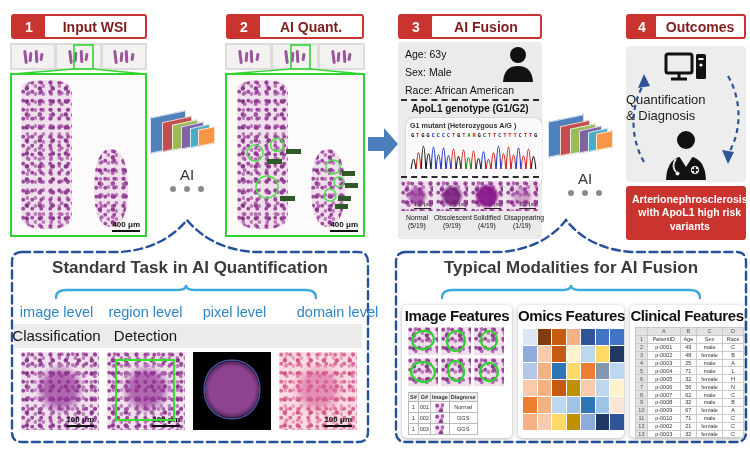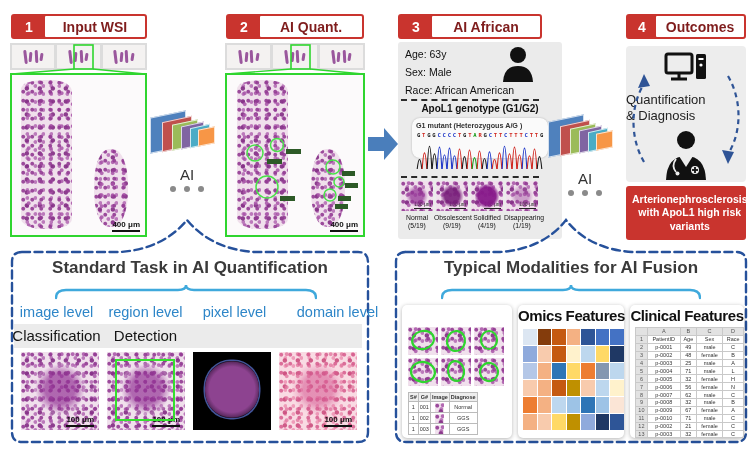--- a/index.html
+++ b/index.html
@@ -35,25 +35,25 @@
   .scalebar::after{content:"";display:block;height:2.5px;background:#111;margin-top:1px;}
 
   
   .ai-stack{position:absolute;width:74px;height:92px;}
   .layer{position:absolute;transform:skewY(-12deg);border:1px solid rgba(255,255,255,.75);box-sizing:border-box;}
   .ai-text{position:absolute;left:0;right:0;top:58px;text-align:center;font-size:15px;color:#333;}
   .dots{position:absolute;left:0;right:0;top:78px;display:flex;justify-content:center;gap:8px;}
   .dots span{width:6px;height:6px;border-radius:50%;background:#8a8a8a;display:block;}
 
   
-  .p3{position:absolute;left:398px;top:42px;width:144px;height:197px;background:#ebebeb;border-radius:3px;padding-left:20px;}
+  .p3{position:absolute;left:398px;top:42px;width:144px;height:197px;background:#ebebeb;border-radius:3px;}
   .demo-line{position:absolute;left:7px;font-size:10.5px;color:#111;}
   .divider{position:absolute;left:3px;width:138px;border-top:2px dashed #2b2b2b;}
   .geno-title{position:absolute;left:0;width:100%;text-align:center;font-size:10px;font-weight:bold;color:#111;}
-  .geno-card{position:absolute;left:14px;top:76px;width:136px;height:40px;background:#fafafa;border-radius:8px;
+  .geno-card{position:absolute;left:8px;top:76px;width:136px;height:68px;background:#fafafa;border-radius:8px;
     box-shadow:0 0 2px rgba(0,0,0,.25);}
   .mutant{position:absolute;left:4px;top:3px;font-size:7.2px;font-weight:bold;color:#333;}
   .seq-row{position:absolute;left:4px;top:14px;width:128px;display:flex;}
   .seq-row span{font-family:"DejaVu Sans Mono",monospace;font-size:5.5px;font-weight:bold;flex:1;text-align:center;}
   .glom-sm{position:absolute;width:32px;height:30px;overflow:hidden;border-radius:1px;}
   .glom-sm::after{content:"";position:absolute;left:8%;top:6%;width:84%;height:86%;border-radius:48%;
     background:radial-gradient(circle at 50% 50%, rgba(148,52,150,.75) 0 34%, rgba(148,52,150,.3) 48%, transparent 60%);}
   .glom-sm.v-o::after{background:radial-gradient(circle at 50% 50%, rgba(120,30,122,.9) 0 40%, rgba(140,60,140,.4) 55%, transparent 64%);}
   .glom-sm.v-s::after{background:radial-gradient(circle at 50% 50%, rgba(135,25,138,.95) 0 48%, rgba(135,25,138,.45) 60%, transparent 68%);}
   .glom-sm.v-d::after{background:radial-gradient(circle at 50% 50%, rgba(160,80,160,.45) 0 36%, rgba(170,110,170,.2) 52%, transparent 62%);}
@@ -210,21 +210,21 @@
     </svg>
     <div class="scalebar"><span>400 μm</span></div>
   </div>
 
   <svg class="abs" style="left:368px;top:126px;" width="30" height="36">
     <polygon points="0,11 16,11 16,2 30,18 16,34 16,25 0,25" fill="#4a7ebb"></polygon>
   </svg>
 
   <div class="panel-header" style="left:398px;top:14px;width:144px;">
     <div class="num">3</div>
-    <div class="label-box">AI African</div>
+    <div class="label-box">AI Fusion</div>
   </div>
   <div class="p3">
     <div class="demo-line" style="top:6px;">Age: 63y</div>
     <div class="demo-line" style="top:24px;">Sex: Male</div>
     <div class="demo-line" style="top:42px;">Race: African American</div>
     <svg class="abs" style="left:102px;top:2px;" width="36" height="38">
       <circle cx="18" cy="11" r="8" fill="#111"></circle>
       <path d="M3 38 Q4 22 18 22 Q32 22 33 38 Z" fill="#111"></path>
     </svg>
     <div class="divider" style="top:57px;"></div>
@@ -386,20 +386,21 @@
   <div class="glom-lg histo-pink" style="left:279px;top:352px;">
     <div class="scalebar"><span>100 μm</span></div>
   </div>
 
   <div class="box-title" style="left:396px;top:258px;width:350px;">Typical Modalities for AI Fusion</div>
   <svg class="abs" style="left:441px;top:284px;" width="260" height="16">
     <path d="M1 14 Q1 6 11 6 H 122 Q130 6 130 1 Q130 6 138 6 H 249 Q259 6 259 14" fill="none" stroke="#3fa9dc" stroke-width="2.4" stroke-linecap="round"></path>
   </svg>
 
   <div class="card" style="left:402px;top:305px;width:110px;height:133px;">
+    <div class="card-title">Image Features</div>
     <div class="gf-grid">
         <div class="gf-thumb histo">
           <svg width="30" height="28">
             <ellipse cx="15" cy="13" rx="11" ry="9" transform="rotate(-15 15 13)" fill="none" stroke="#2fd52f" stroke-width="2.2"></ellipse>
           </svg>
         </div>
         <div class="gf-thumb histo">
           <svg width="30" height="28">
             <ellipse cx="15" cy="14" rx="9" ry="10" transform="rotate(10 15 14)" fill="none" stroke="#2fd52f" stroke-width="2.2"></ellipse>
           </svg>

